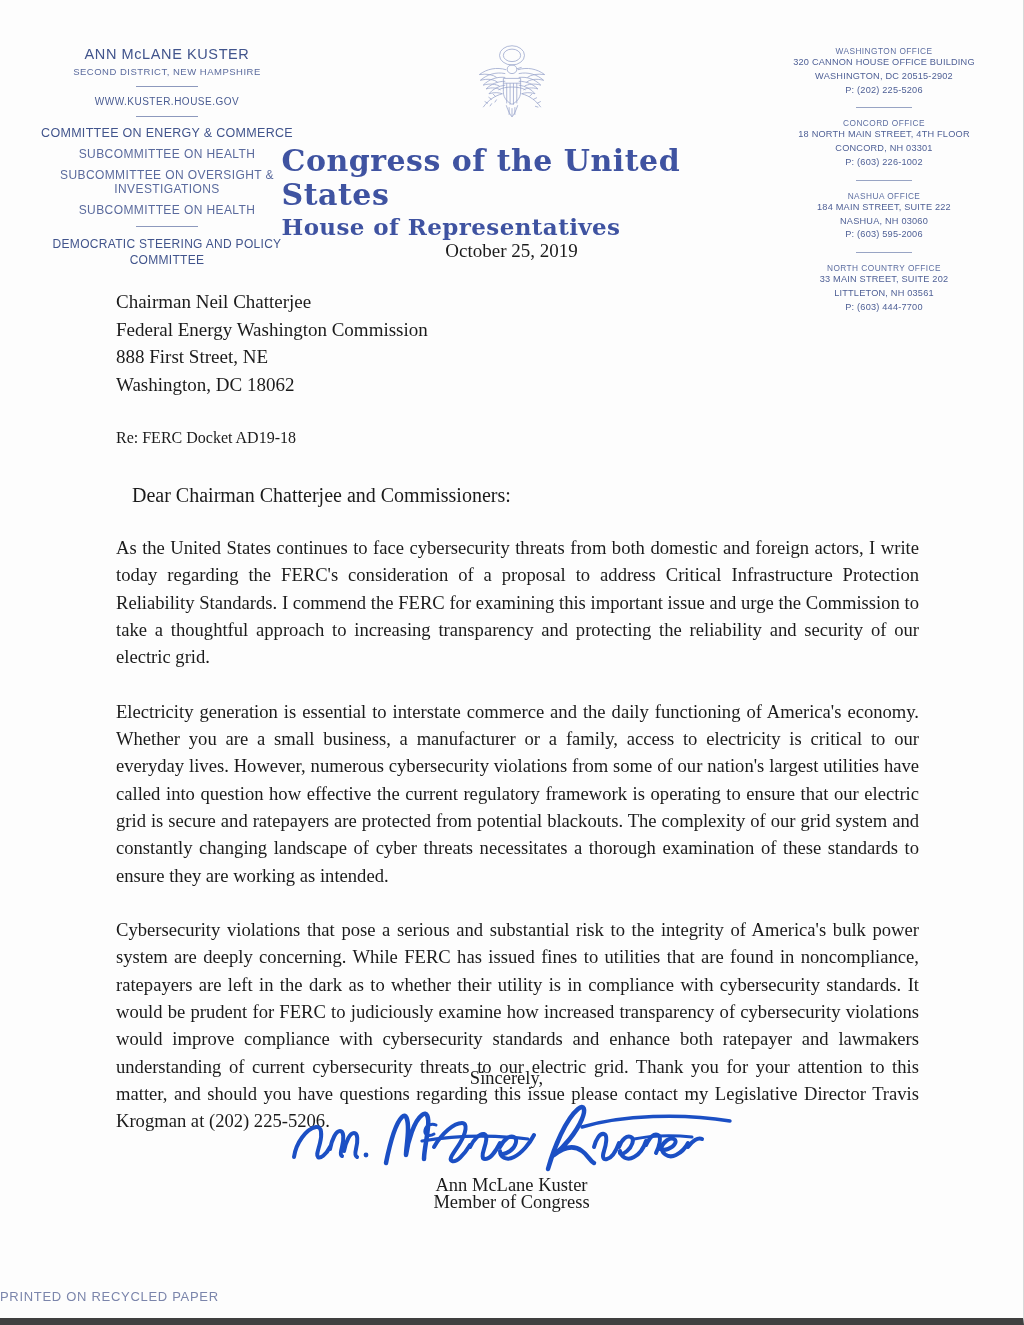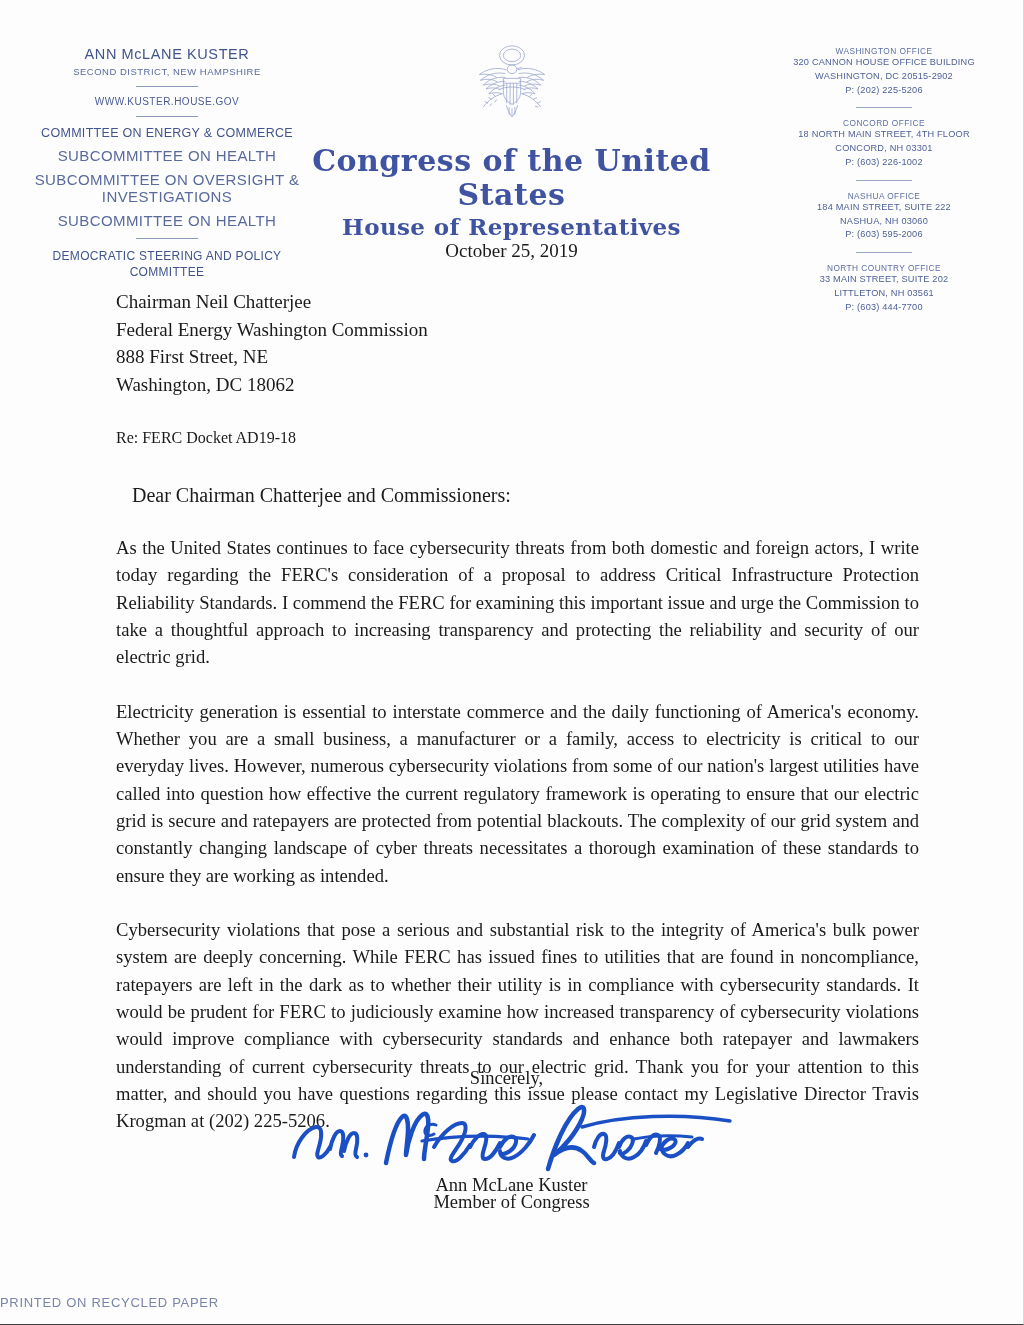--- a/index.html
+++ b/index.html
@@ -7,21 +7,21 @@
     padding: 0;
     background: #ffffff;
   }
   .page {
     position: relative;
     width: 1024px;
     height: 1325px;
     background: #fdfdfd;
     box-sizing: border-box;
     border-right: 1px solid #d9d9d9;
-    border-bottom: 1px solid #404040;
+    border-bottom: 7px solid #404040;
     overflow: hidden;
     font-family: "Liberation Serif", serif;
     color: #1b1b1b;
   }
 
   
   .letterhead {
     position: absolute;
     top: 0;
     left: 0;
@@ -63,21 +63,21 @@
     font-size: 10px;
     letter-spacing: 0.5px;
     color: #4a5c92;
   }
   .lh-committee {
     font-size: 12.5px;
     letter-spacing: 0.3px;
     color: #41548c;
   }
   .lh-sub {
-    font-size: 15px;
+    font-size: 12px;
     letter-spacing: 0.4px;
     margin-top: 7px;
     color: #5a6a9d;
   }
   .lh-steering {
     font-size: 12px;
     letter-spacing: 0.3px;
     line-height: 1.35;
     color: #41548c;
   }
@@ -108,21 +108,20 @@
     line-height: 1.5;
     color: #4f6096;
   }
 
   
   .lh-center {
     position: absolute;
     left: 50%;
     transform: translateX(-50%);
     top: 40px;
-    text-align: center;
     width: 460px;
   }
   .seal {
     margin: 0 auto 8px auto;
     width: 96px;
     height: 96px;
     opacity: 0.72;
   }
   .congress-title {
     font-family: "DejaVu Serif", serif;

